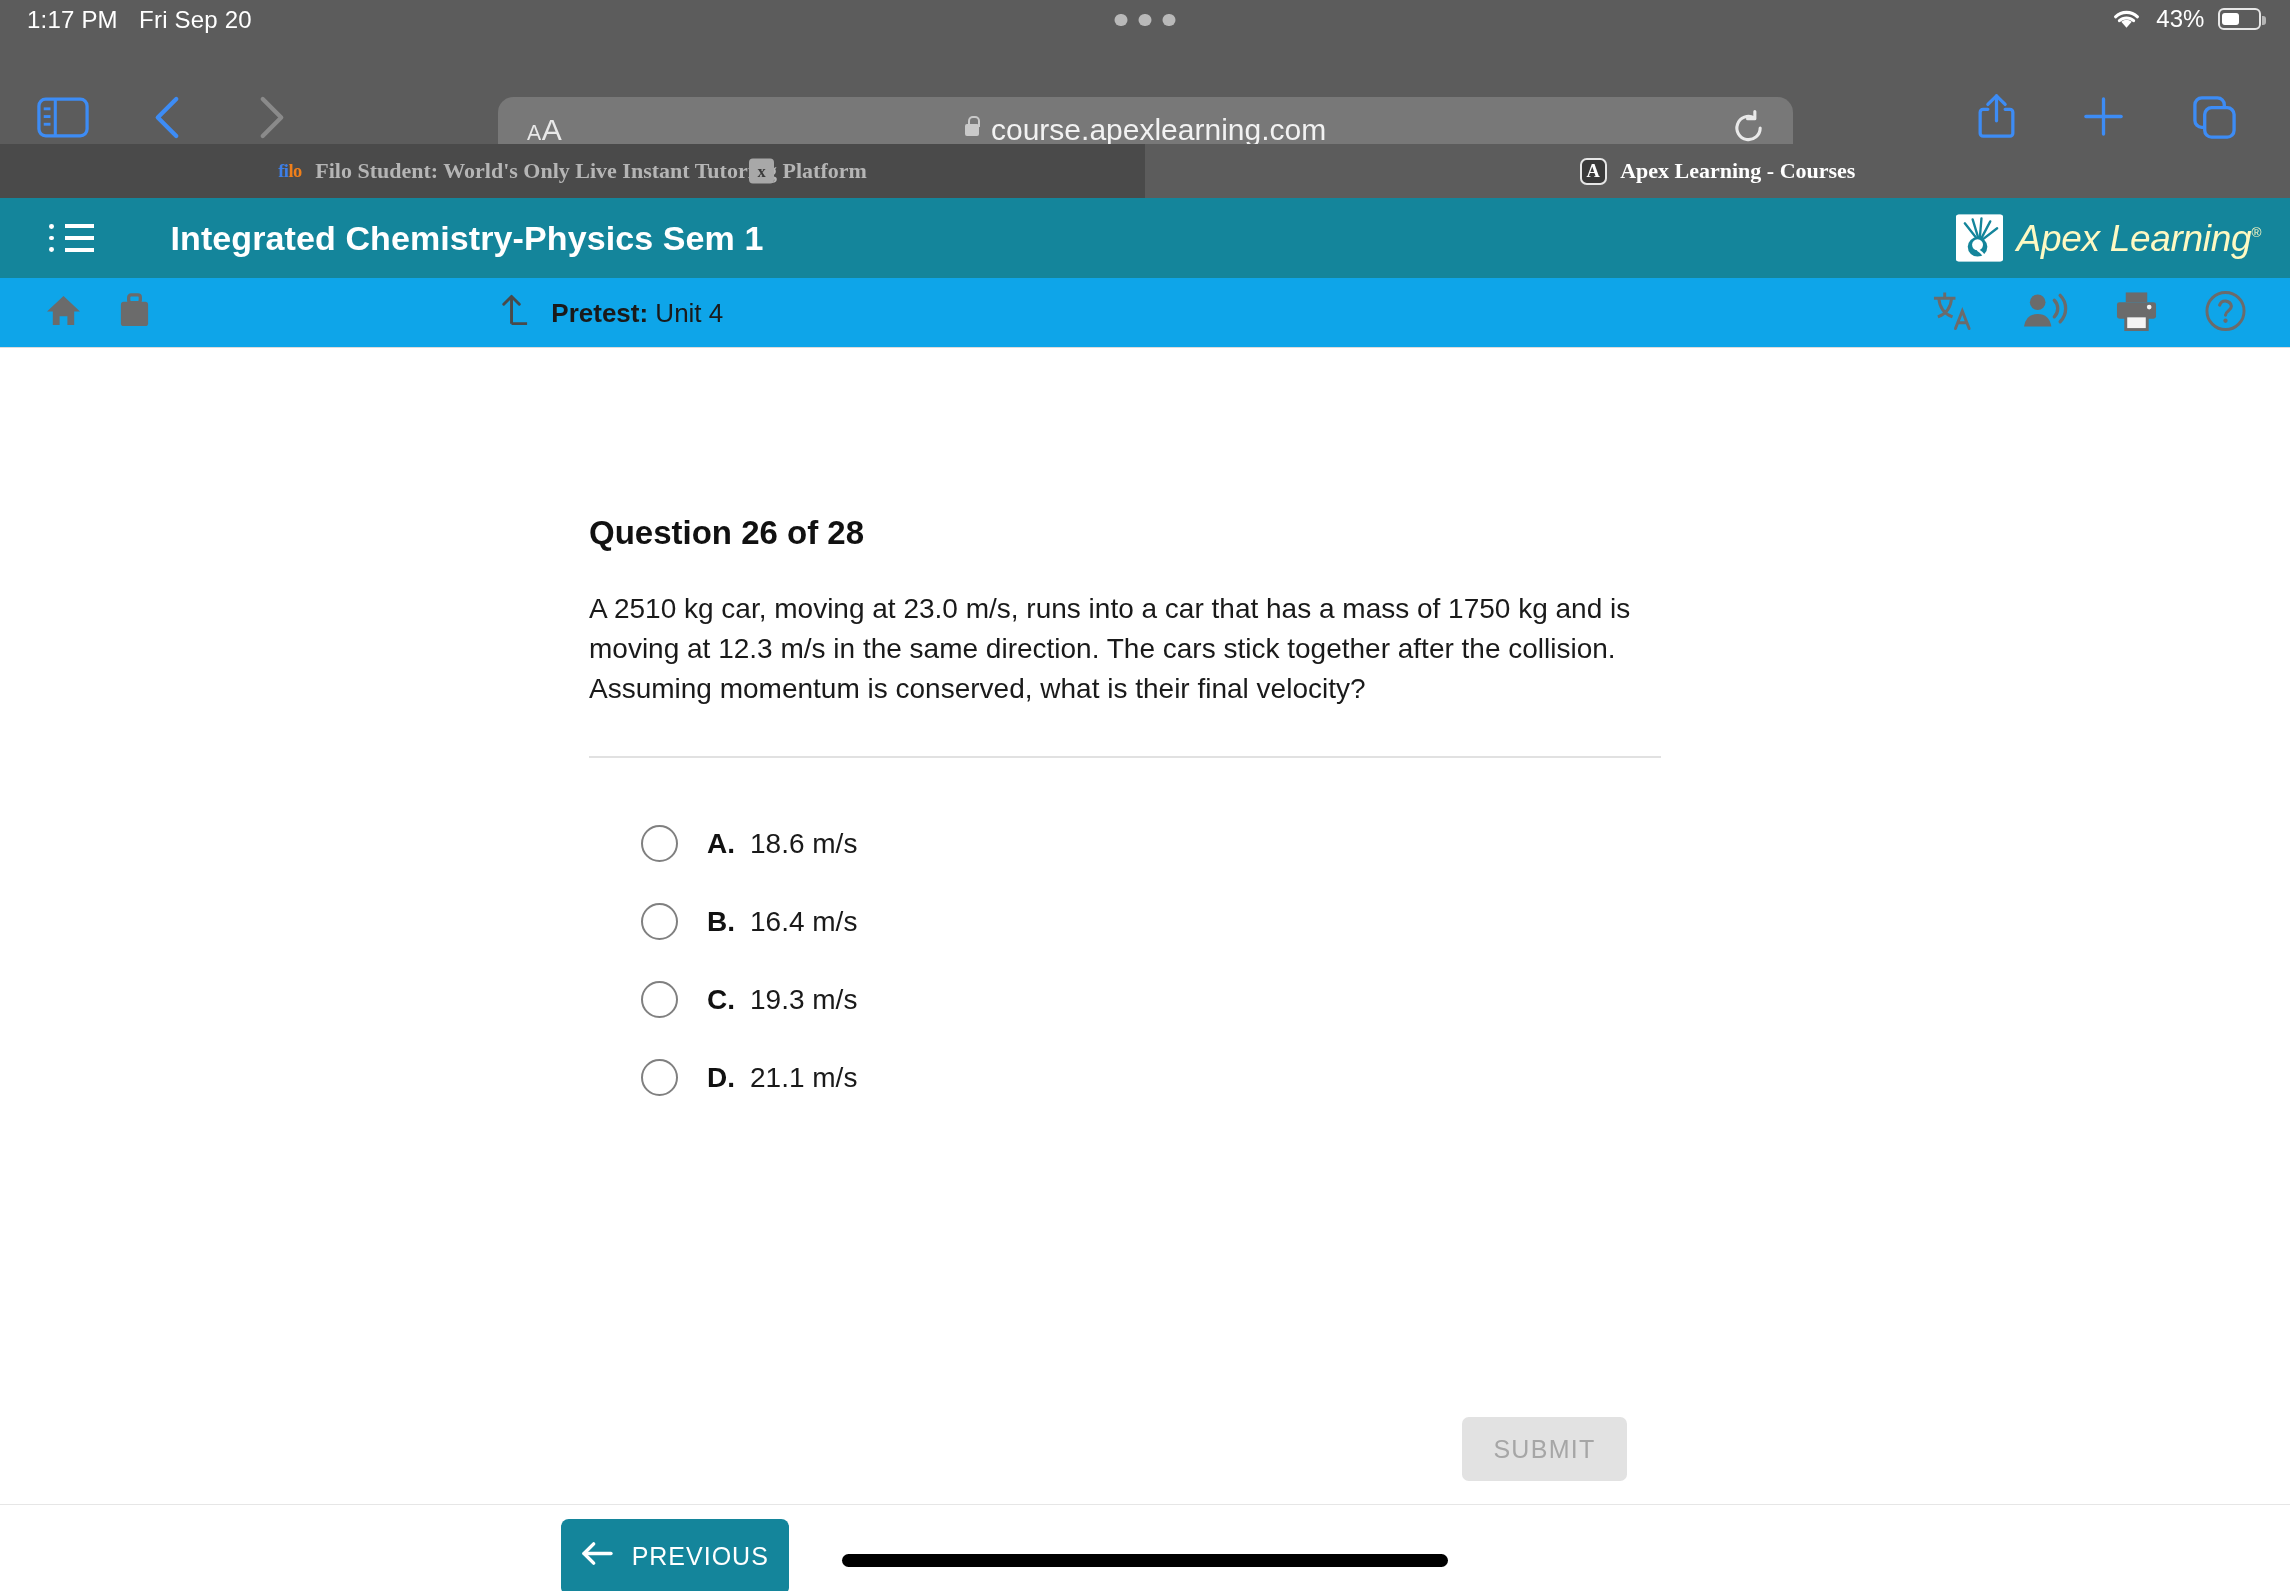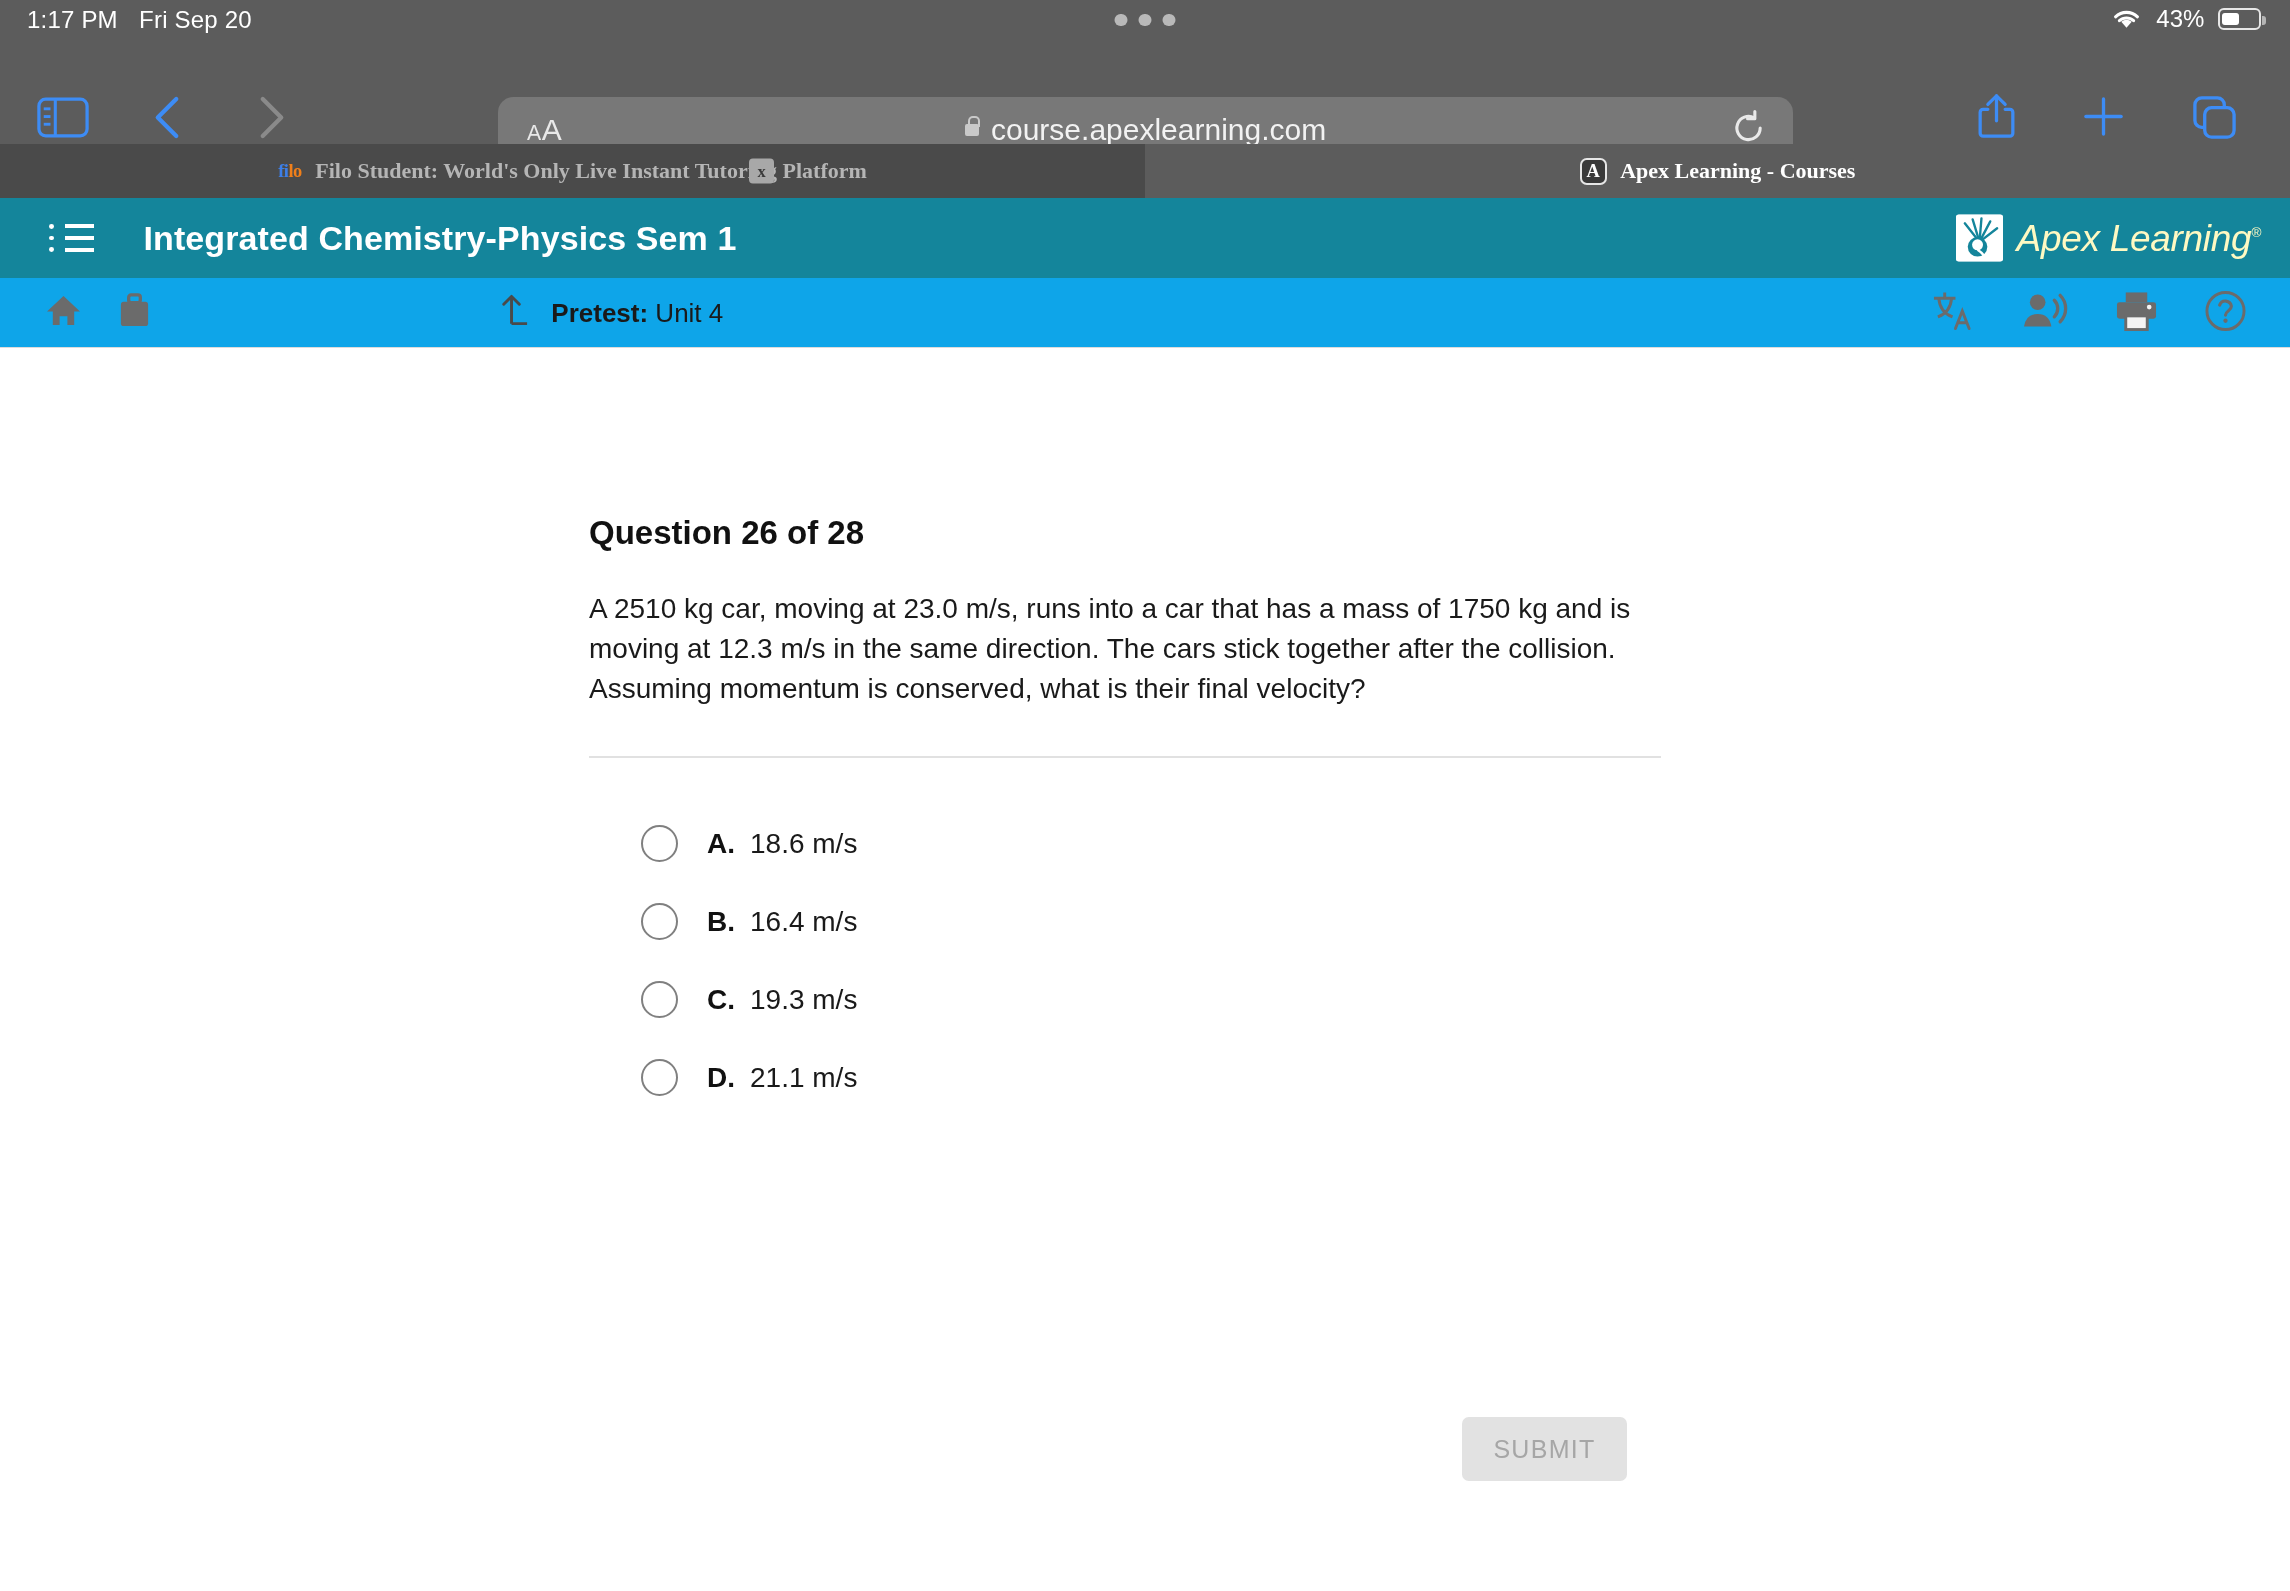--- a/index.html
+++ b/index.html
@@ -128,21 +128,21 @@
   
   .appbar {
     height:80px; background:#14859b; color:#fff;
     display:flex; align-items:center; position:relative;
   }
   .menu-icon { margin-left:49px; display:flex; flex-direction:column; gap:6.8px; }
   .menu-row { display:flex; align-items:center; gap:11.6px; }
   .menu-dot { width:4.9px; height:4.9px; background:#fff; border-radius:50%; }
   .menu-line { width:29px; height:3.9px; background:#fff; }
   .course-title {
-    margin-left:49px; font-size:34px; font-weight:bold; letter-spacing:0.1px;
+    margin-left:76px; font-size:34px; font-weight:bold; letter-spacing:0.1px;
   }
   .brand {
     position:absolute; right:29px; top:50%; transform:translateY(-50%);
     display:flex; align-items:center; gap:13.6px;
   }
   .brand-mark {
     width:47px; height:47px; background:#fff; border-radius:2.9px;
     position:relative; overflow:hidden;
   }
   .brand-text { font-size:37px; color:#fef9c3; letter-spacing:-0.3px;font-style:italic; }
@@ -449,16 +449,28 @@
             <span class="opt-text">21.1 m/s</span>
           </div>
         </div>
       </div>
 
       <div class="submit-wrap">
         <button class="submit-btn">SUBMIT</button>
       </div>
     </div>
 
+    <div class="bottombar">
+      <button class="prev-btn">
+        <span>
+          <svg width="33" height="25" viewBox="0 0 34 26">
+            <line x1="3" y1="13" x2="31" y2="13" stroke="#fff" stroke-width="3.6" stroke-linecap="round"></line>
+            <polyline points="13,3 3,13 13,23" fill="none" stroke="#fff" stroke-width="3.6" stroke-linecap="round" stroke-linejoin="round"></polyline>
+          </svg>
+        </span>
+        <span>PREVIOUS</span>
+      </button>
+      <div class="home-indicator"></div>
+    </div>
 
   </div>
 </div>
 
 
 </body></html>

